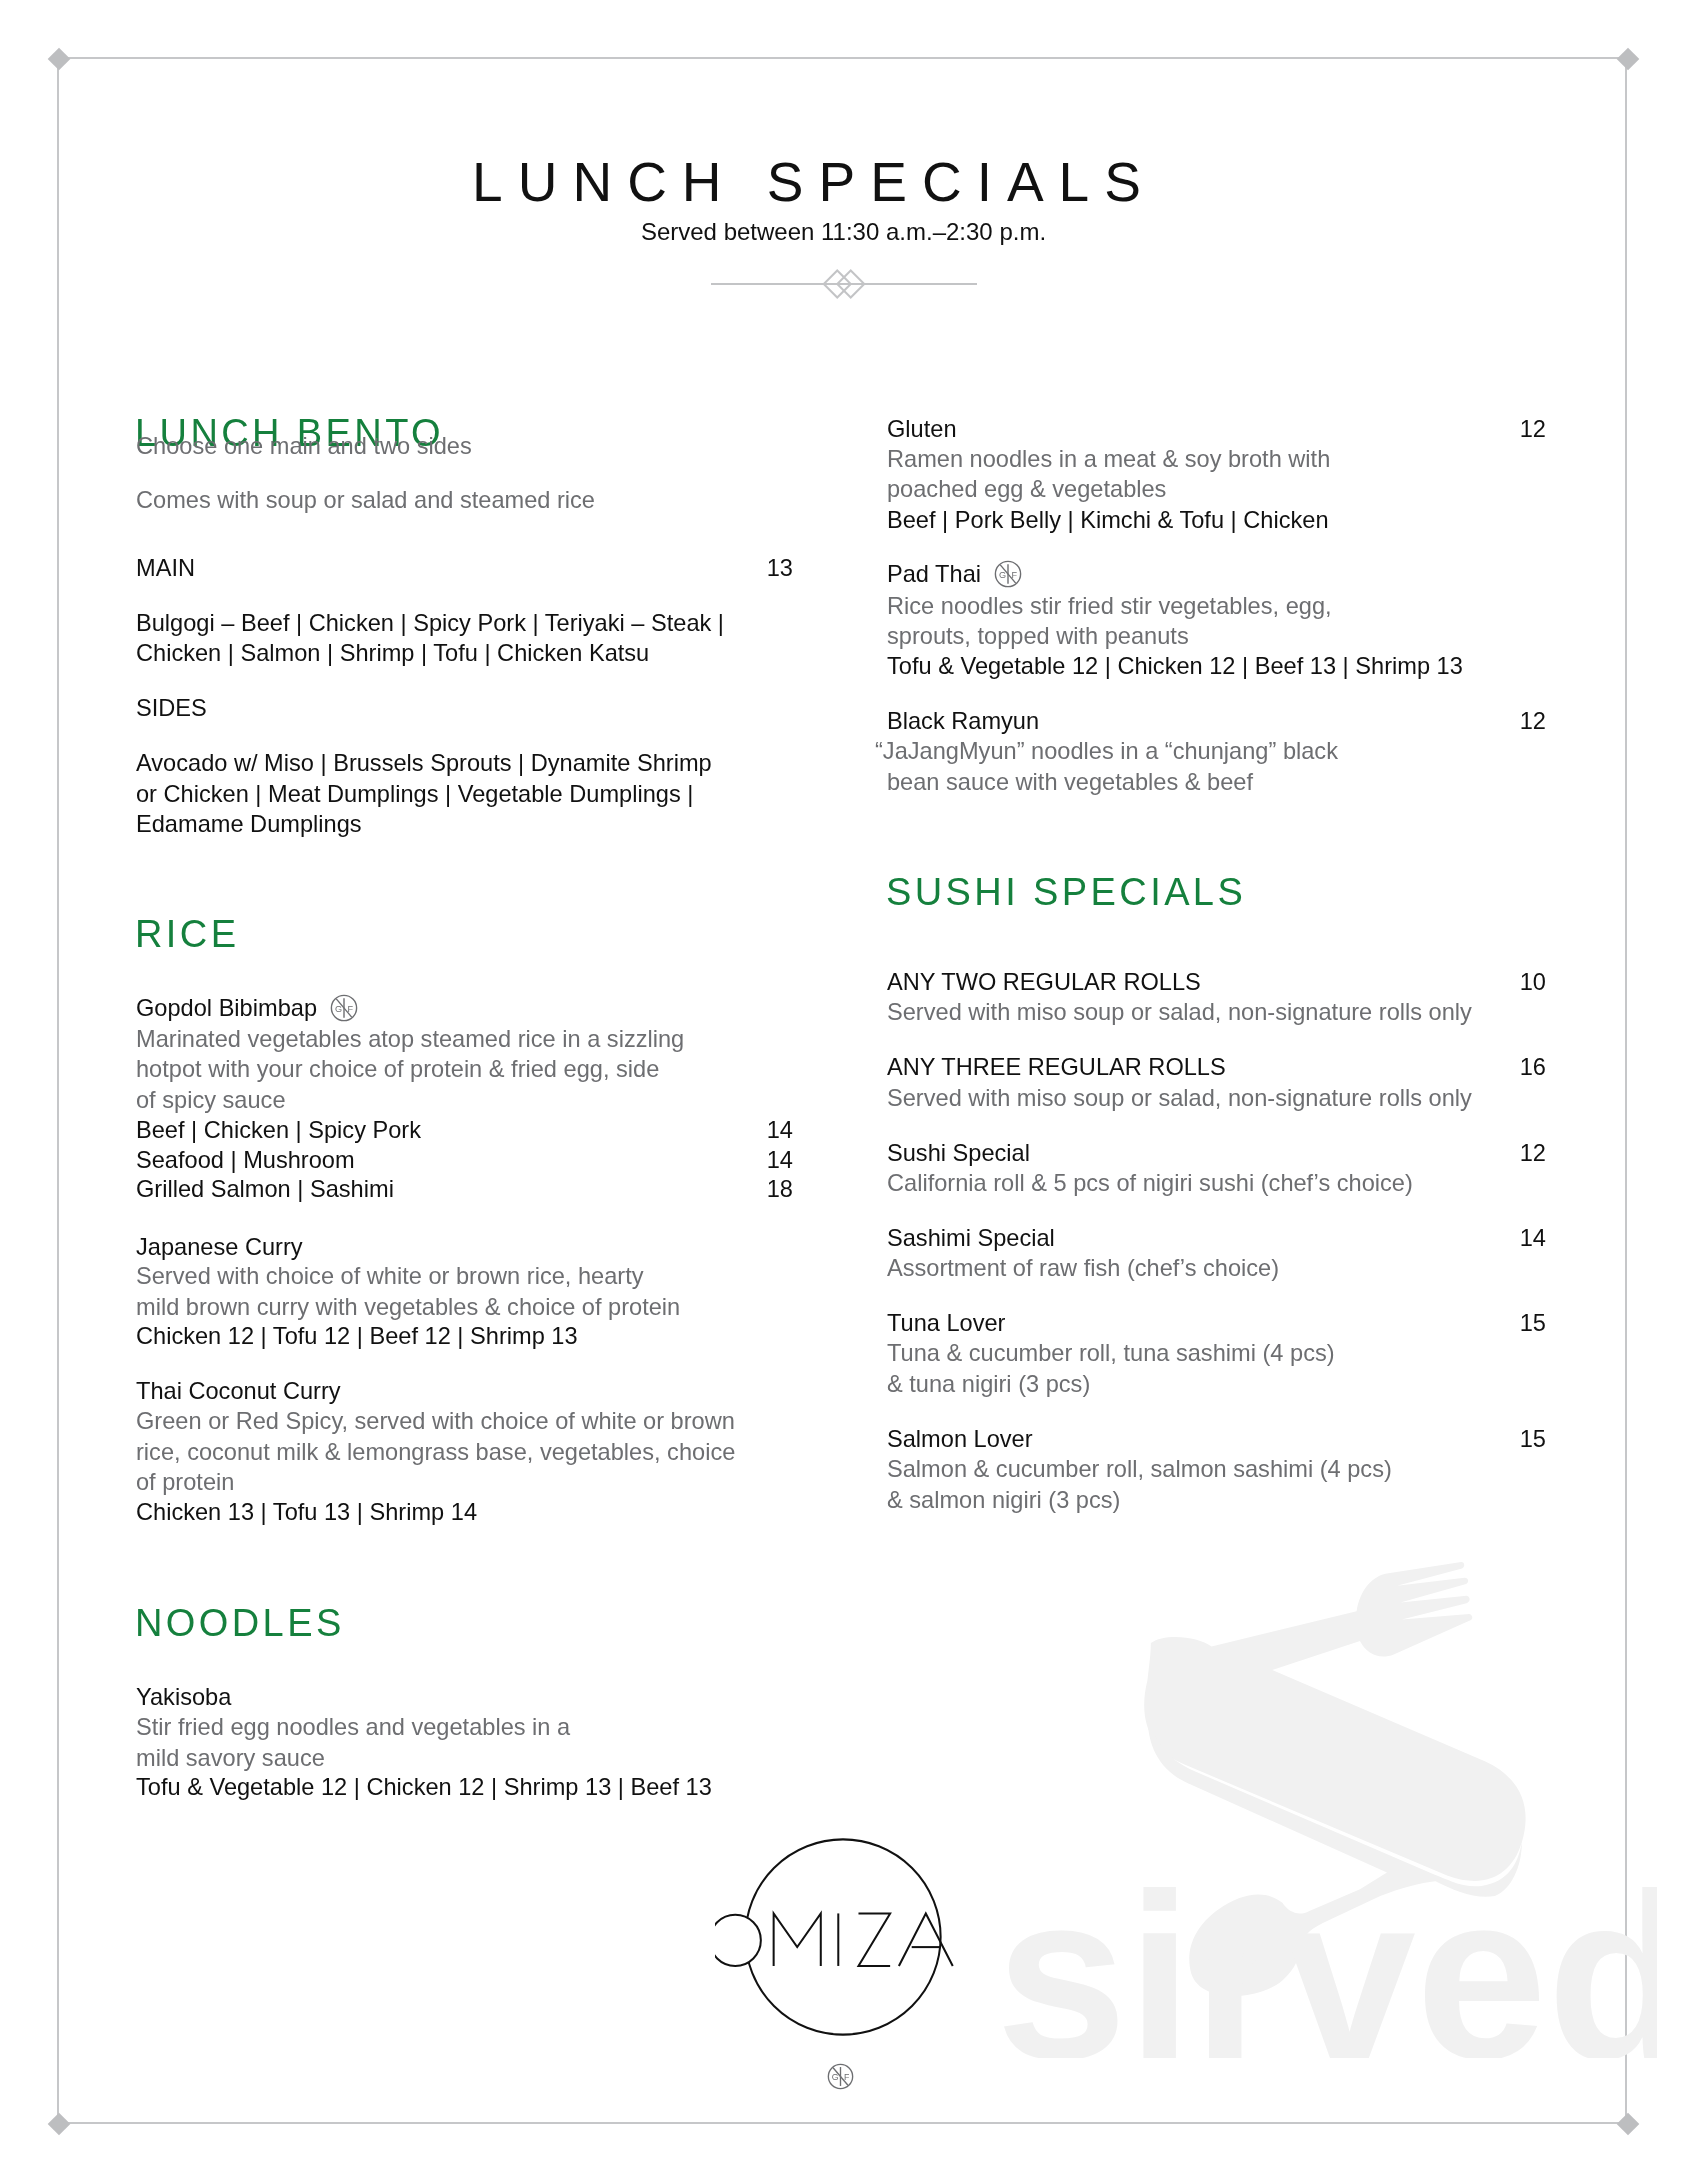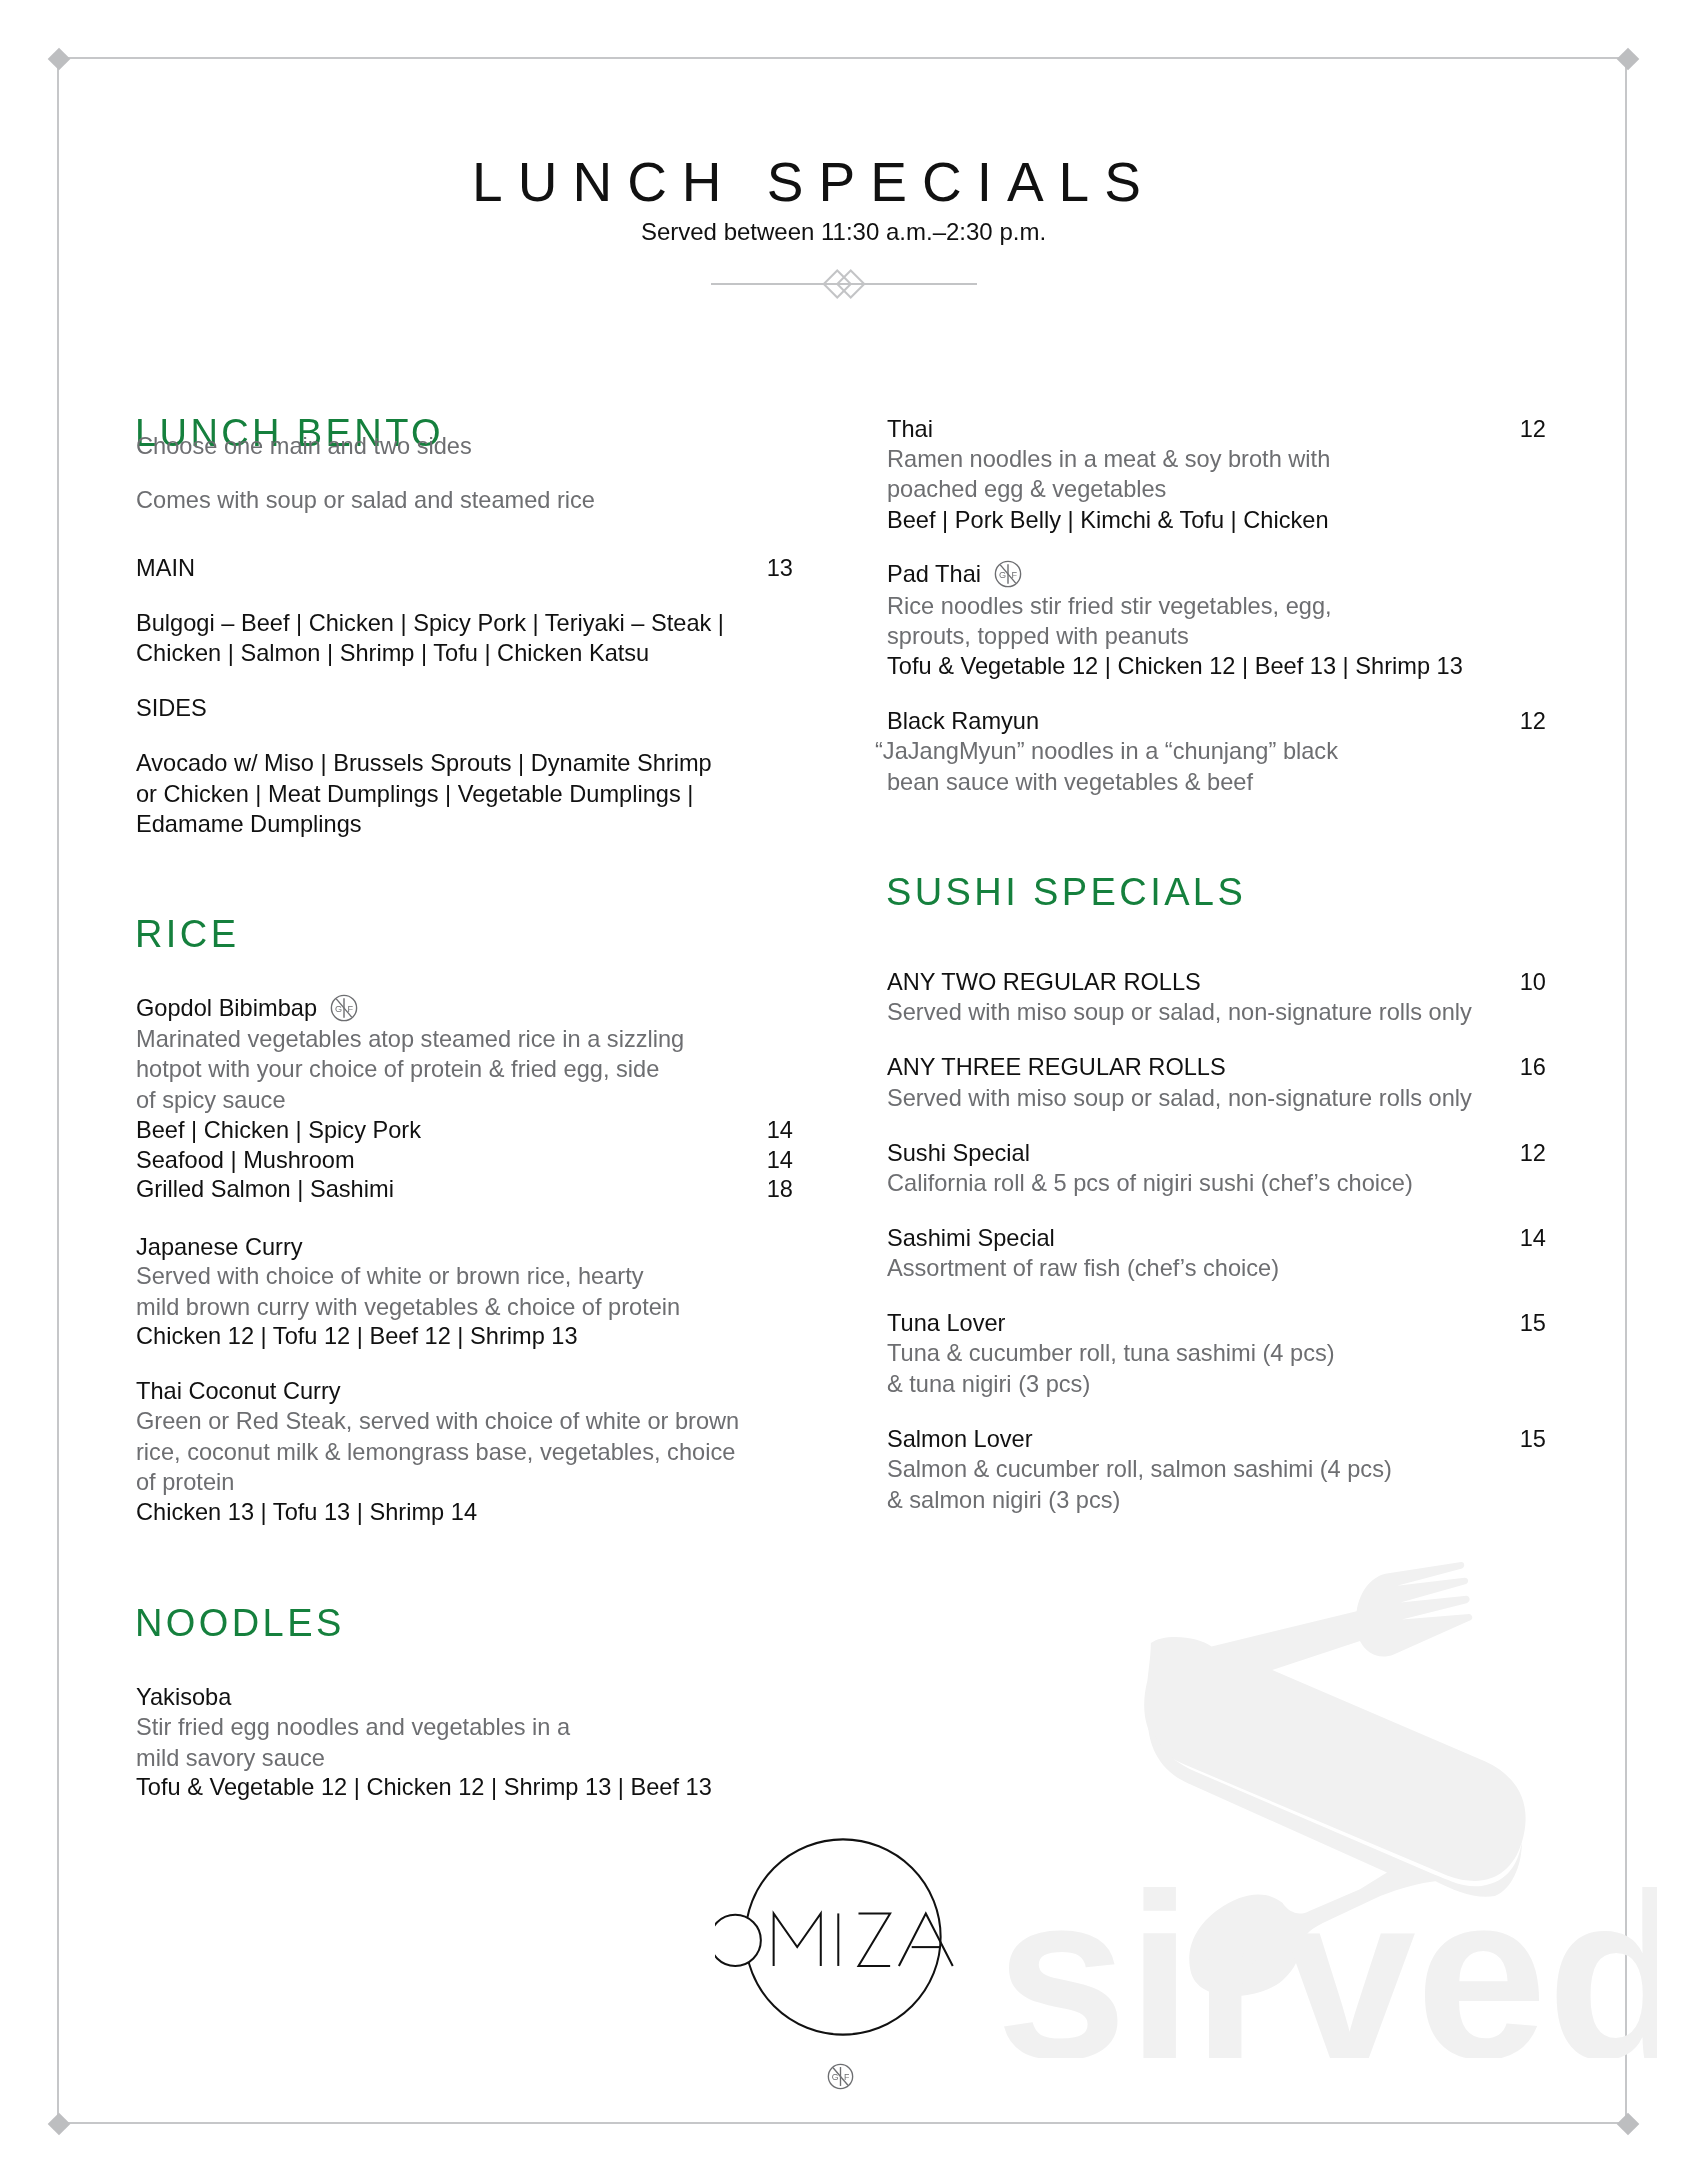--- a/index.html
+++ b/index.html
@@ -85,36 +85,36 @@
   <div class="abs price dark" style="left:712px;top:1145px;">14</div>
   <div class="abs ln dark" style="left:136px;top:1174px;">Grilled Salmon | Sashimi</div>
   <div class="abs price dark" style="left:712px;top:1174px;">18</div>
 
   <div class="abs ln dark" style="left:136px;top:1232px;">Japanese Curry</div>
   <div class="abs ln grey" style="left:136px;top:1261px;">Served with choice of white or brown rice, hearty</div>
   <div class="abs ln grey" style="left:136px;top:1292px;">mild brown curry with vegetables &amp; choice of protein</div>
   <div class="abs ln dark" style="left:136px;top:1321px;">Chicken 12 | Tofu 12 | Beef 12 | Shrimp 13</div>
 
   <div class="abs ln dark" style="left:136px;top:1376px;">Thai Coconut Curry</div>
-  <div class="abs ln grey" style="left:136px;top:1406px;">Green or Red Steak, served with choice of white or brown</div>
+  <div class="abs ln grey" style="left:136px;top:1406px;">Green or Red Spicy, served with choice of white or brown</div>
   <div class="abs ln grey" style="left:136px;top:1437px;">rice, coconut milk &amp; lemongrass base, vegetables, choice</div>
   <div class="abs ln grey" style="left:136px;top:1467px;">of protein</div>
   <div class="abs ln dark" style="left:136px;top:1497px;">Chicken 13 | Tofu 13 | Shrimp 14</div>
 </div>
 
 <div>
   <div class="abs sec" style="left:135px;top:1602px;">NOODLES</div>
   <div class="abs ln dark" style="left:136px;top:1682px;">Yakisoba</div>
   <div class="abs ln grey" style="left:136px;top:1712px;">Stir fried egg noodles and vegetables in a</div>
   <div class="abs ln grey" style="left:136px;top:1743px;">mild savory sauce</div>
   <div class="abs ln dark" style="left:136px;top:1772px;">Tofu &amp; Vegetable 12 | Chicken 12 | Shrimp 13 | Beef 13</div>
 </div>
 
 <div>
-  <div class="abs ln dark" style="left:887px;top:414px;">Thai</div>
+  <div class="abs ln dark" style="left:887px;top:414px;">Gluten</div>
   <div class="abs price dark" style="left:1465px;top:414px;">12</div>
   <div class="abs ln grey" style="left:887px;top:444px;">Ramen noodles in a meat &amp; soy broth with</div>
   <div class="abs ln grey" style="left:887px;top:474px;">poached egg &amp; vegetables</div>
   <div class="abs ln dark" style="left:887px;top:505px;">Beef | Pork Belly | Kimchi &amp; Tofu | Chicken</div>
 
   <div class="abs ln dark" style="left:887px;top:559px;">
     <span>Pad Thai</span>
     <svg class="gf" viewBox="0 0 40 40" style="font-size:35px">
       <circle cx="20" cy="20" r="18" fill="none" stroke="#6d6e71" stroke-width="2"></circle>
       <text x="7" y="25" font-size="13" fill="#6d6e71" font-family="Liberation Sans, sans-serif">G</text>

